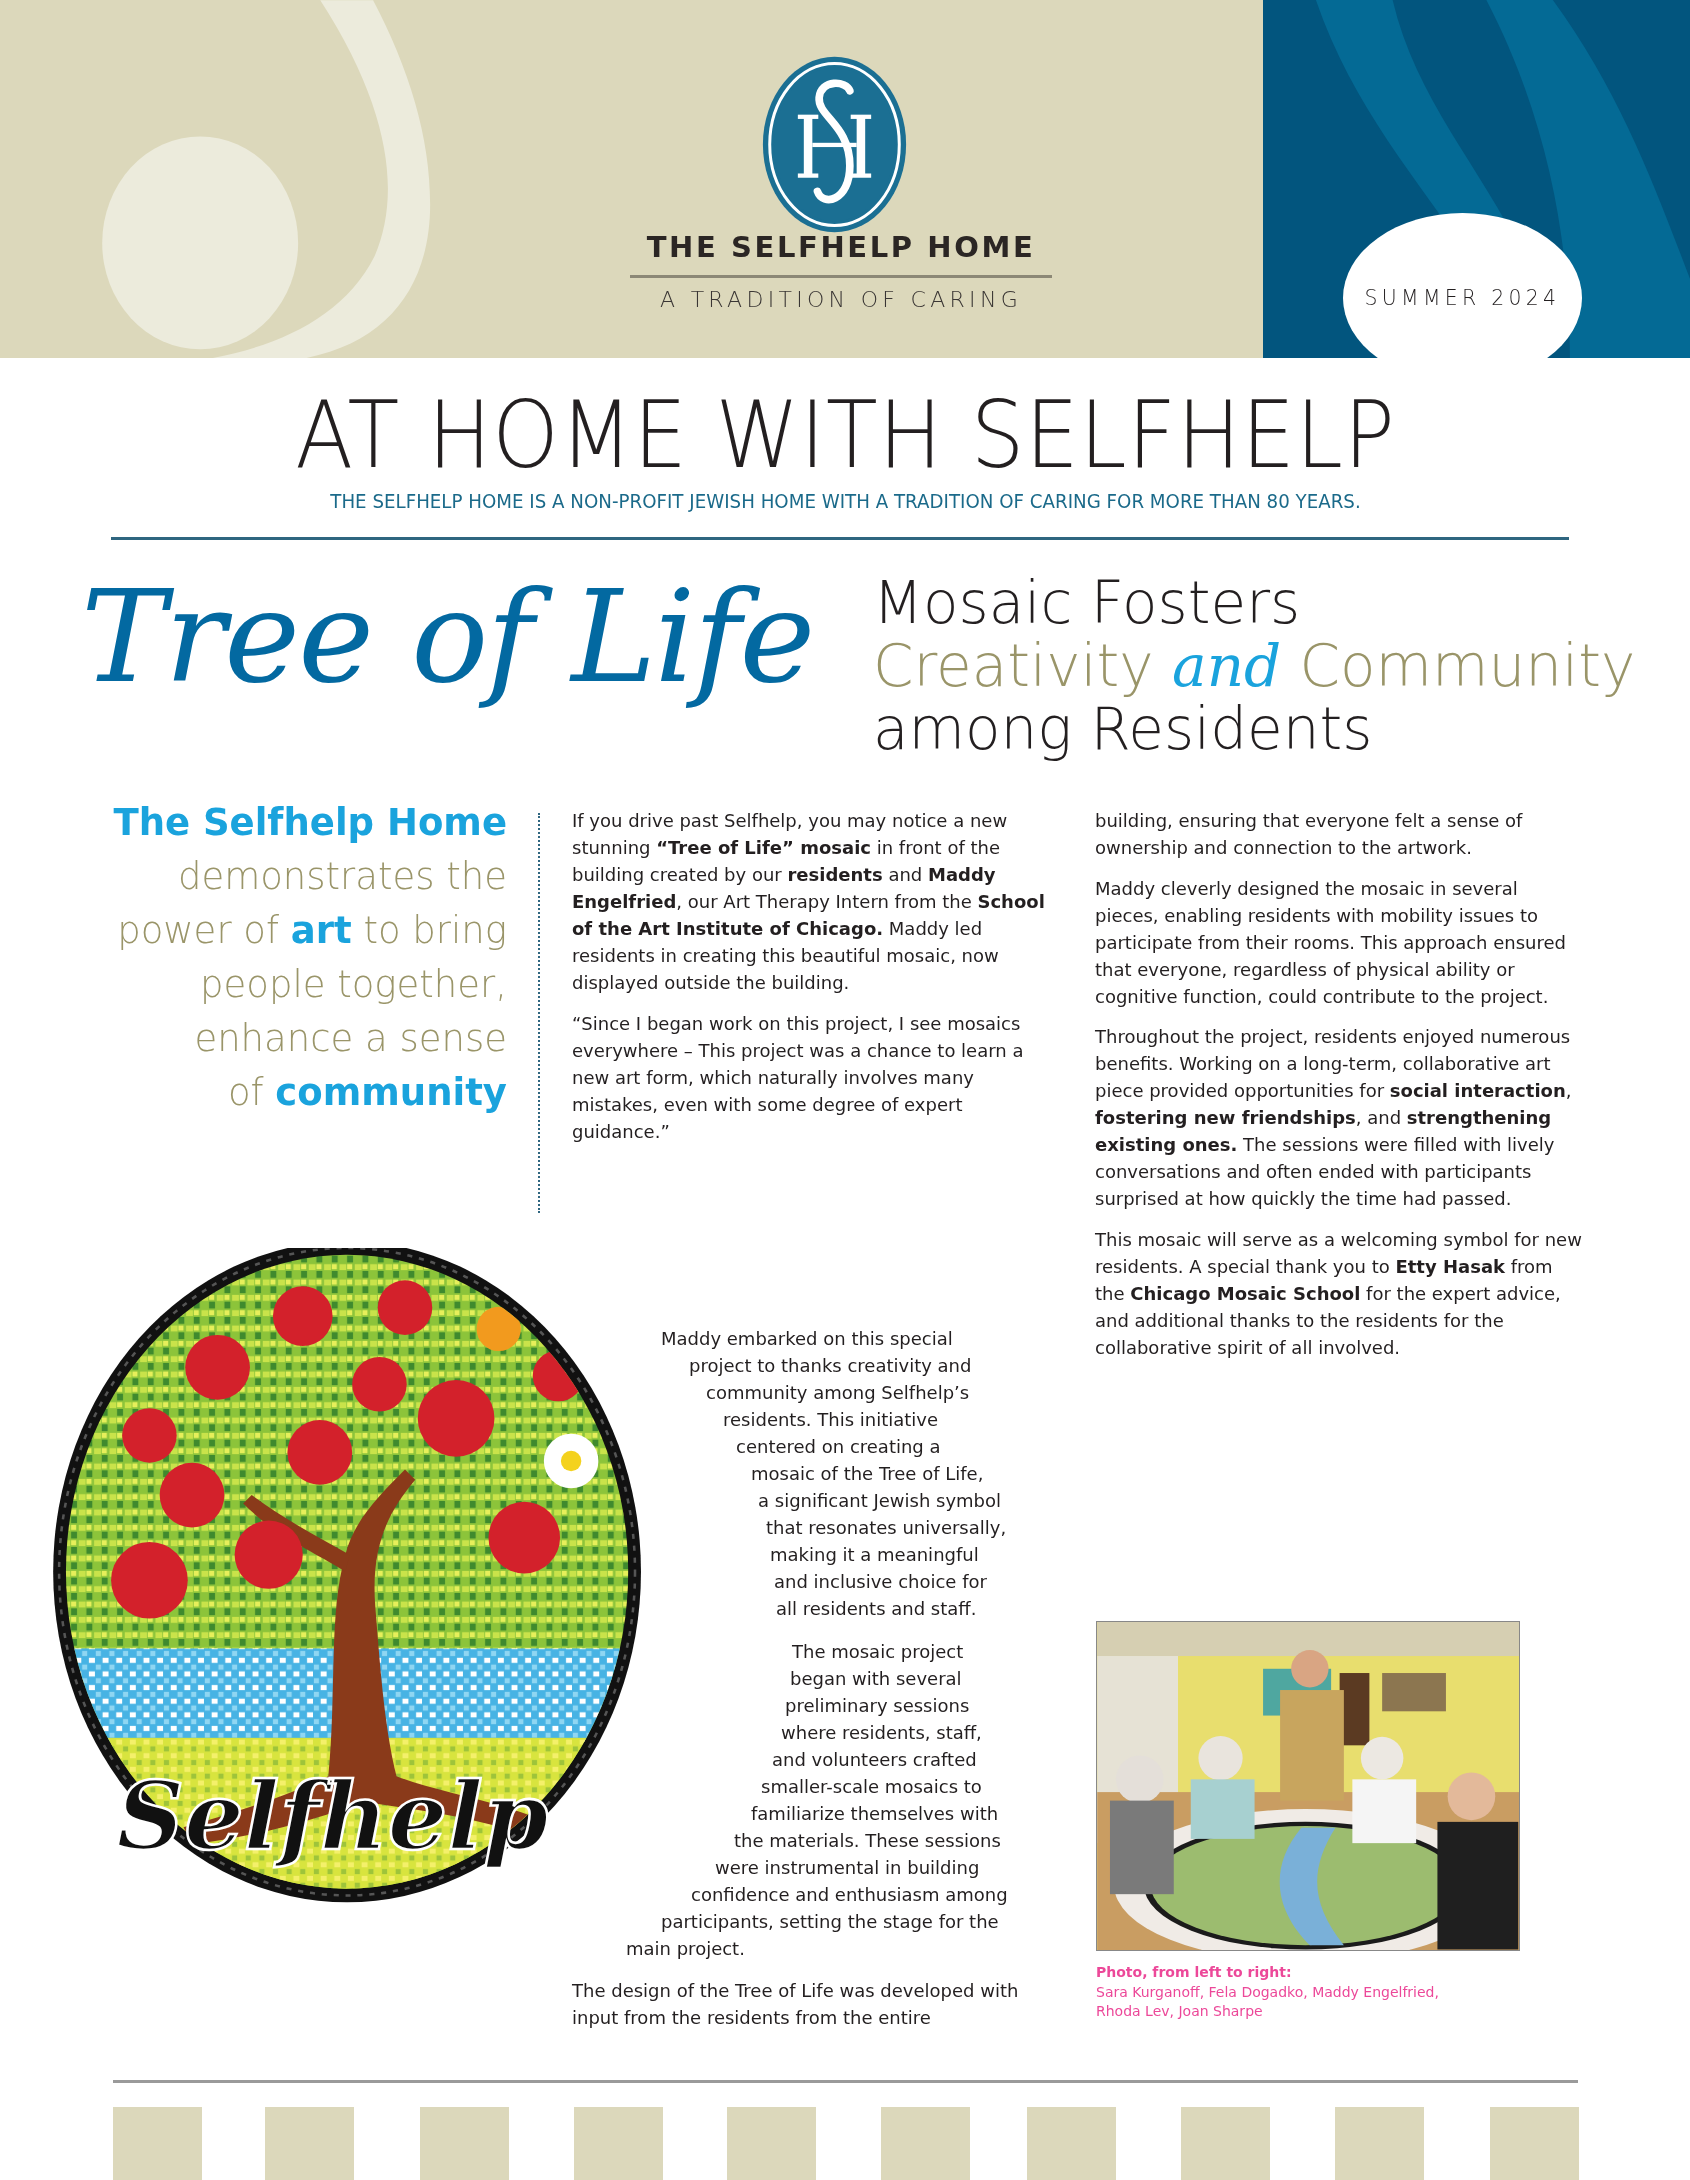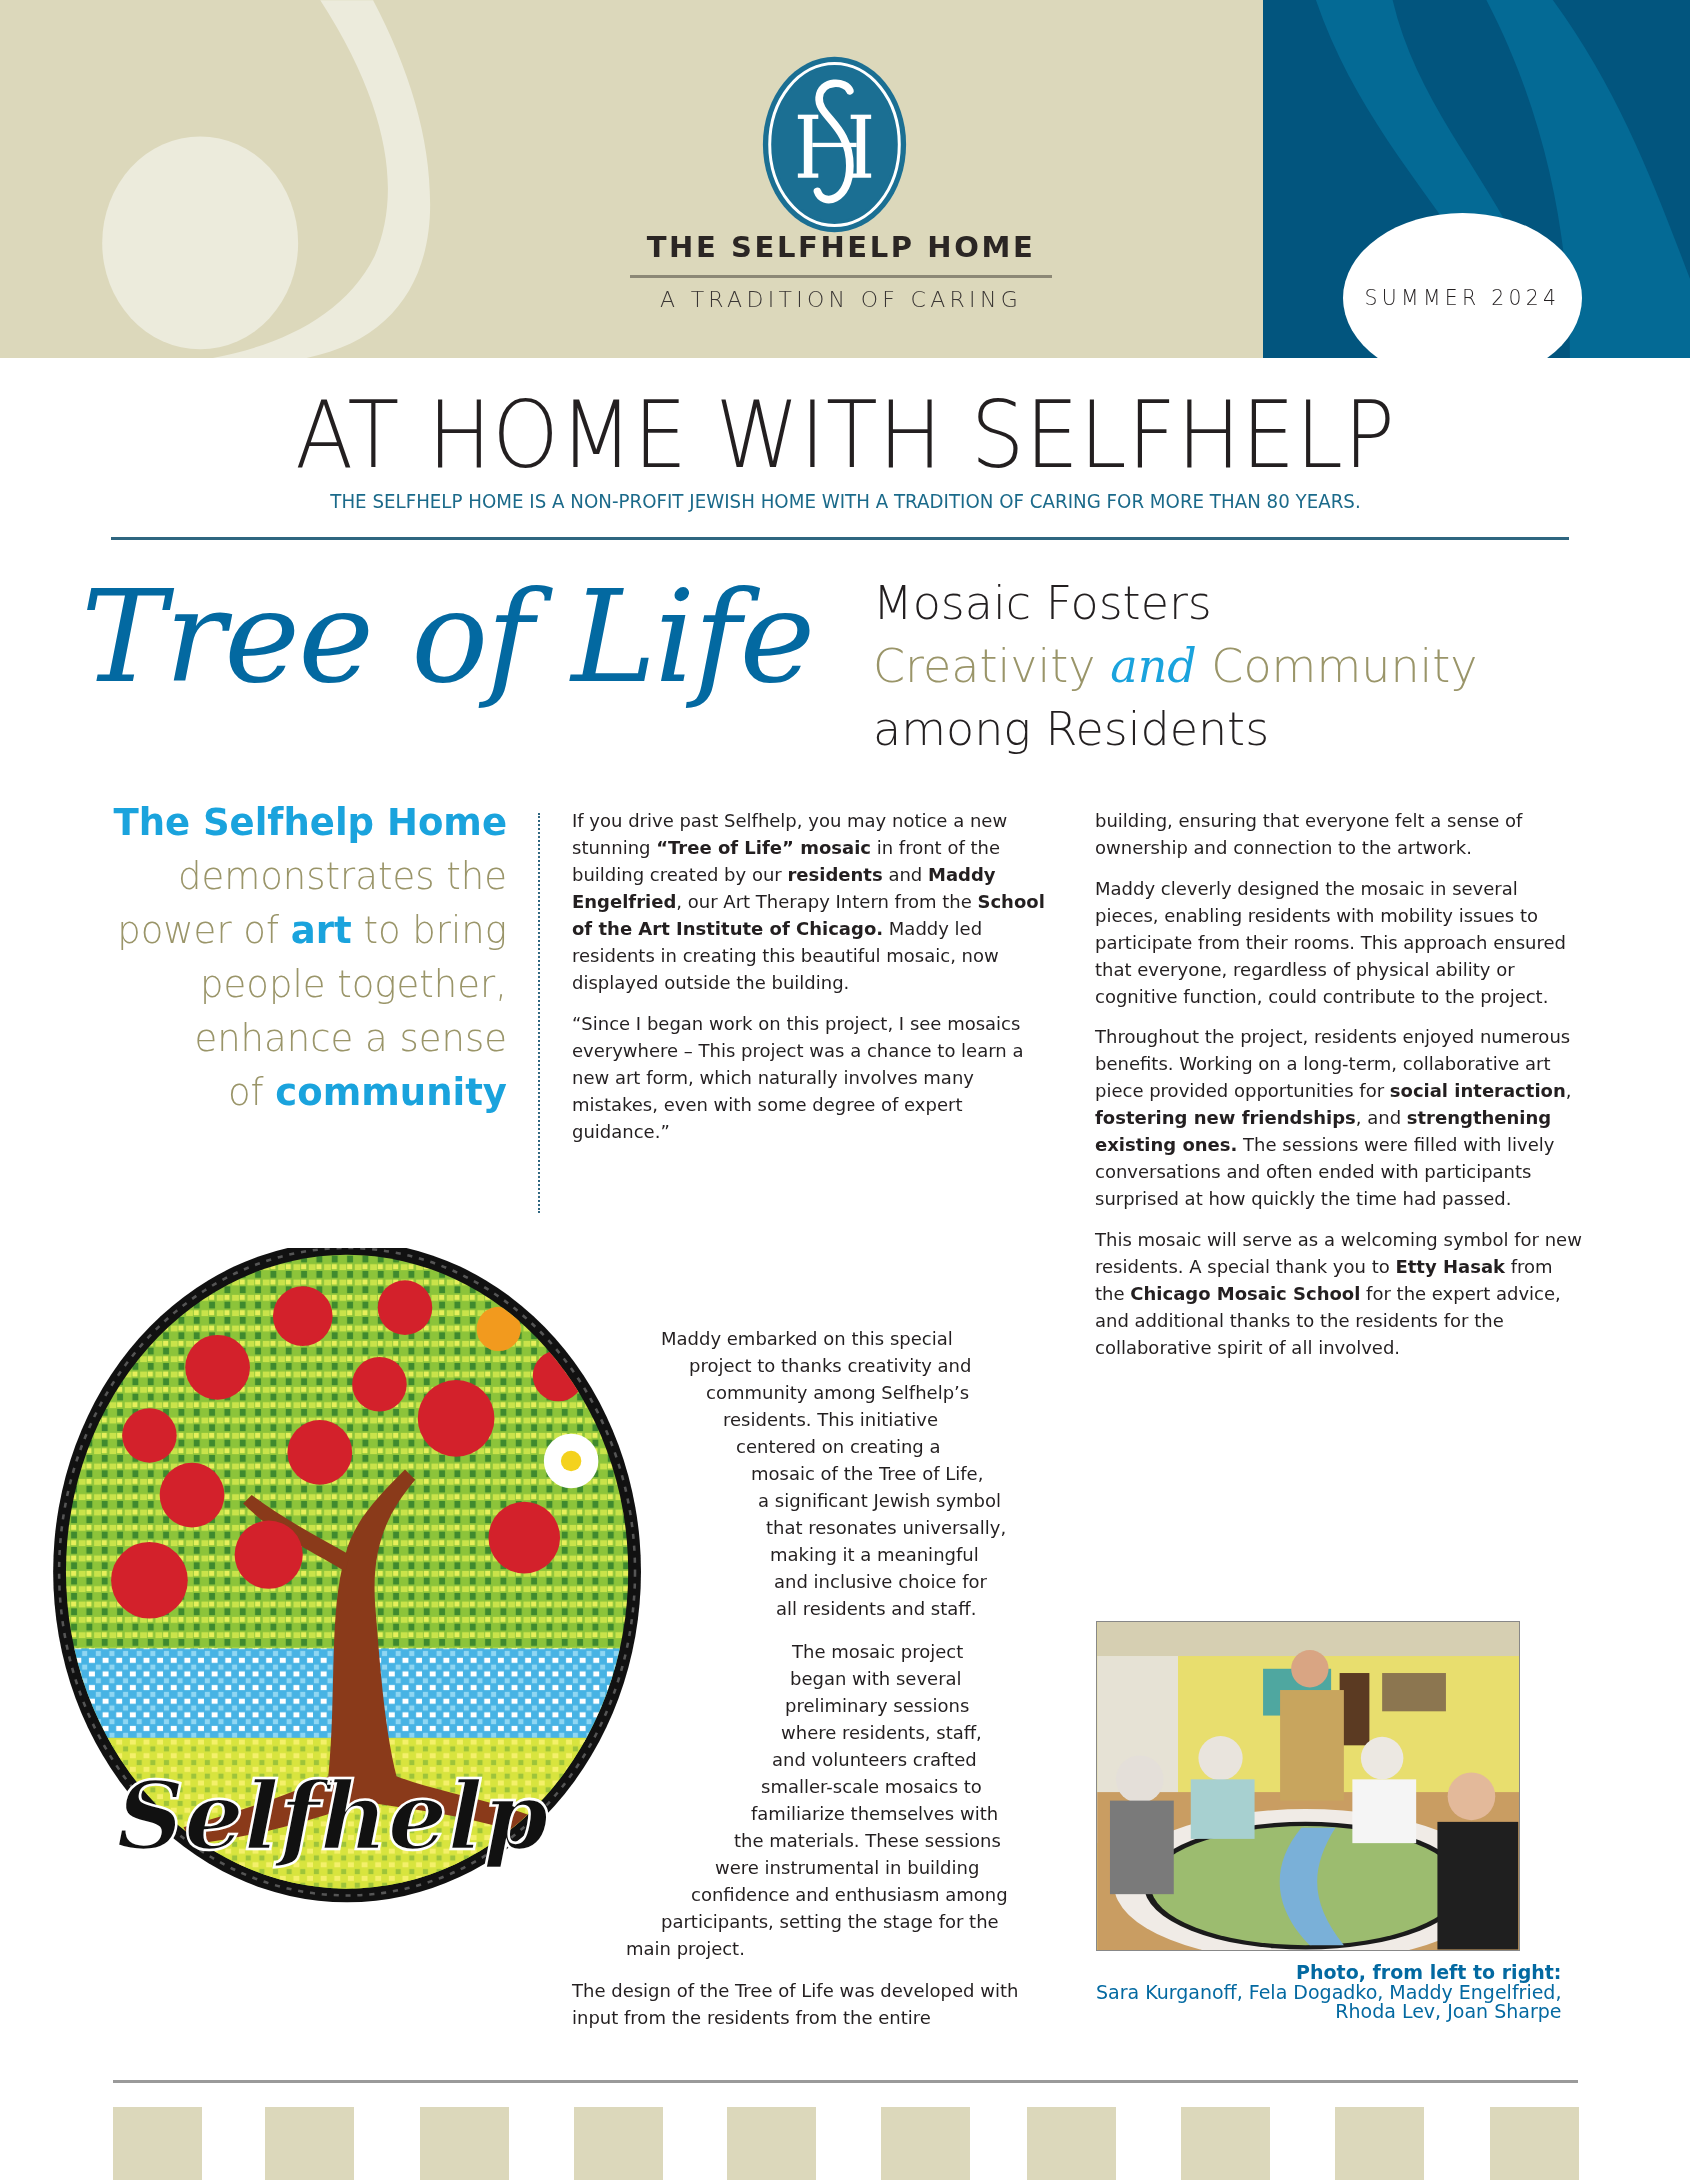--- a/index.html
+++ b/index.html
@@ -19,21 +19,21 @@
   .brand-rule { position: absolute; left: 630px; top: 275px; width: 422px; height: 2.6px; background: #8c8876; }
   .brand-tagline { position: absolute; left: 630px; top: 287px; width: 422px; text-align: center; font-family: "DejaVu Sans", sans-serif; font-size: 22px; letter-spacing: 4.3px; color: #3a3634; font-weight: 300; }
 
   
   .masthead { position: absolute; left: 0; top: 382px; width: 1691px; text-align: center; font-family: "DejaVu Sans", sans-serif; font-size: 92px; font-weight: 300; letter-spacing: 0.9px; color: #231f20; transform: scaleX(0.92); transform-origin: center; }
   .mast-sub { position: absolute; left: 0; top: 490px; width: 1691px; text-align: center; font-family: "DejaVu Sans", sans-serif; font-size: 19.6px; color: #1b6a8a; transform: scaleX(0.93); }
   .mast-rule { position: absolute; left: 111px; top: 537px; width: 1458px; height: 2.6px; background: #2f6680; }
 
   
   .script-title { position: absolute; left: 81px; top: 562px; width: 767px; font-family: "DejaVu Serif", serif; font-style: italic; font-size: 128px; color: #0369a1; letter-spacing: -1.7px; white-space: nowrap; }
-  .headline { position: absolute; left: 873px; top: 572px; font-family: "DejaVu Sans", sans-serif; font-size: 46px; font-weight: 300; line-height: 63px; color: #231f20; }
+  .headline { position: absolute; left: 873px; top: 572px; font-family: "DejaVu Sans", sans-serif; font-size: 58px; font-weight: 300; line-height: 63px; color: #231f20; }
   .headline .olive { color: #9a9569; }
   .headline .and { color: #1aa3dd; font-family: "DejaVu Serif", serif; font-style: italic; }
 
   
   .pull { position: absolute; left: 81px; top: 796px; width: 426px; text-align: right; font-family: "DejaVu Sans", sans-serif; font-size: 37px; line-height: 54px; color: #9a9569; font-weight: 300; }
   .pull b { color: #1aa3dd; font-weight: bold; }
   .dotted-divider { position: absolute; left: 538px; top: 813px; width: 0; height: 400px; border-left: 2.6px dotted #2f6680; }
 
   
   .col { position: absolute; font-family: "DejaVu Sans", sans-serif; font-size: 18px; line-height: 27px; color: #231f20; }
@@ -41,21 +41,21 @@
   .col b { font-weight: bold; }
   .col-mid { left: 572px; top: 807px; width: 477px; }
   .col-right { left: 1095px; top: 807px; width: 490px; }
   .shaped .ln { display: block; white-space: nowrap; }
 
   
   .mosaic { position: absolute; left: 47px; top: 1248px; width: 601px; height: 673px; }
 
   
   .photo { position: absolute; left: 1096px; top: 1621px; width: 424px; height: 330px; border: 0.9px solid #888; overflow: hidden; background: #e9df73; }
-  .caption { position: absolute; left: 1096px; top: 1963px; font-family: "DejaVu Sans", sans-serif; font-size: 19px; line-height: 19.6px; color: #0369a1; text-align: right; }
+  .caption { position: absolute; left: 1096px; top: 1963px; font-family: "DejaVu Sans", sans-serif; font-size: 14px; line-height: 19.6px; color: #ec4899; }
   .caption b { font-weight: bold; }
 
   
   .foot-rule { position: absolute; left: 113px; top: 2080px; width: 1465px; height: 2.6px; background: #9a9a9a; }
   .foot-bars { position: absolute; left: 113px; top: 2107px; width: 1465px; height: 74px; }
   .foot-bar { position: absolute; top: 0; width: 89px; height: 74px; background: #dcd8bb; }
 </style>
 </head>
 <body>
 

